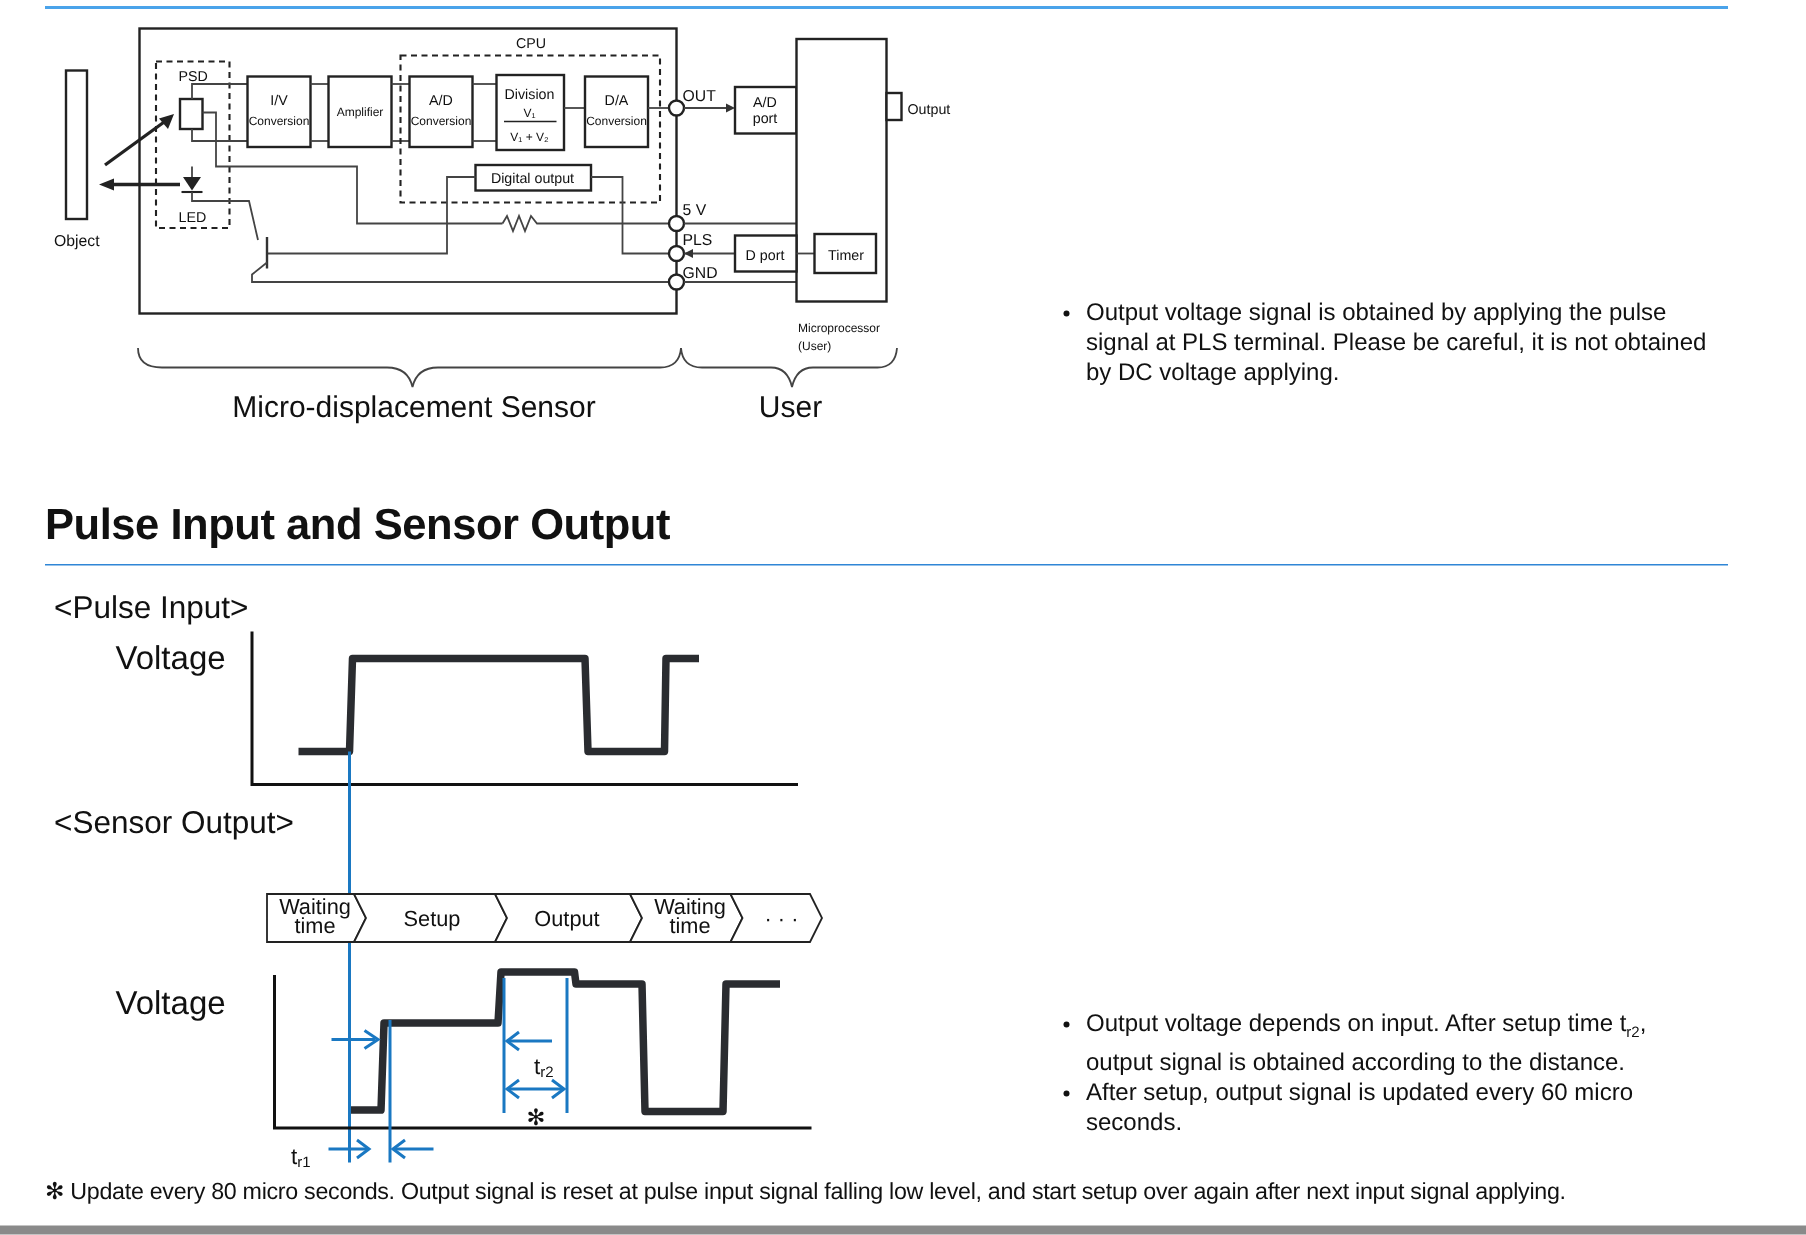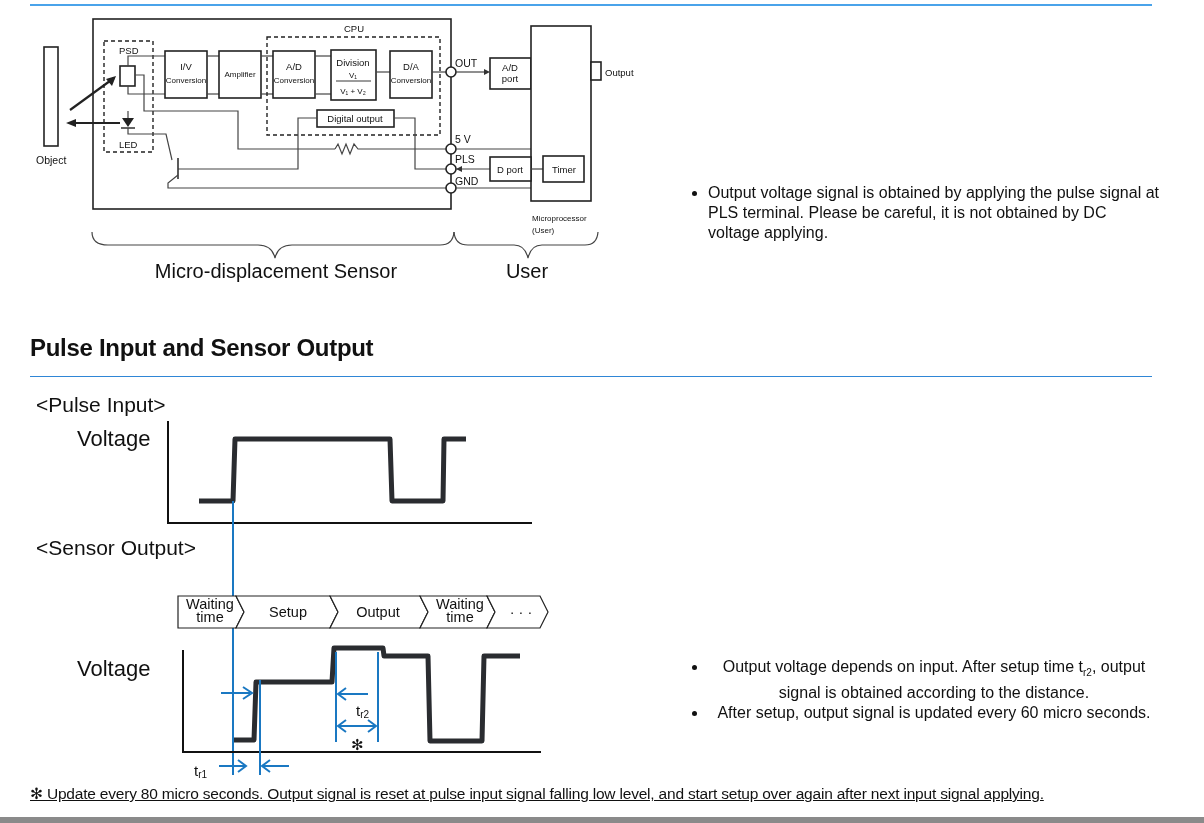--- a/index.html
+++ b/index.html
@@ -2,25 +2,25 @@
 <html><head>
 <meta charset="utf-8">
 <style>
   html, body { margin:0; padding:0; background:#ffffff; }
   body { width:1204px; height:823px; position:relative; overflow:hidden;
          font-family:"Liberation Sans", sans-serif; color:#111; }
   .abs { position:absolute; }
   .rule-top { left:30px; top:4px; width:1122px; height:2px; background:#4aa3ea; }
   .rule-mid { left:30px; top:376px; width:1122px; height:1px; background:#2f86d6; }
   .rule-bottom { left:0; top:817px; width:1204px; height:6px; background:#8a8a8a; }
-  .section-title { left:30px; top:334px; font-size:24px; font-weight:bold; letter-spacing:-0.3px; }
+  .section-title { left:30px; top:334px; font-size:29px; font-weight:bold; letter-spacing:-0.3px; }
   .note { font-size:16px; line-height:20px; }
-  .note ul { margin:0; padding:0 0 0 18px; }
+  .note ul { margin:16px; padding:0 0 0 18px; }
   .note li { margin:0; }
-  .footnote { left:30px; top:785px; font-size:15.5px; letter-spacing:-0.2px;text-decoration:underline; }
+  .footnote { left:30px; top:785px; font-size:15.5px; letter-spacing:-0.2px; }
   svg text { font-family:"Liberation Sans", sans-serif; fill:#111; }
   .small { font-size:9.5px; }
   .tiny { font-size:8px; }
   .lbl10 { font-size:10.5px; }
   .big { font-size:20px; }
   .wire { stroke:#444; stroke-width:1.2; fill:none; }
   .box { stroke:#222; stroke-width:1.6; fill:#fff; }
   .dash { stroke:#222; stroke-width:1.4; fill:none; stroke-dasharray:4 3; }
   .thick { stroke:#2a2c30; stroke-width:5; fill:none; stroke-linejoin:round; }
   .axis { stroke:#111; stroke-width:2; fill:none; }
@@ -194,21 +194,21 @@
   <line x1="378" y1="272" x2="378" y2="362" stroke="#1a78c2" stroke-width="2"></line>
   <polyline class="blue" points="338,314 368,314"></polyline>
   <polyline class="blue" points="346,308 338,314 346,320"></polyline>
   <text x="356" y="336" font-size="15"><tspan>t</tspan><tspan font-size="10" dy="2">r2</tspan></text>
   <polyline class="blue" points="338,346 376,346"></polyline>
   <polyline class="blue" points="346,340 338,346 346,352"></polyline>
   <polyline class="blue" points="368,340 376,346 368,352"></polyline>
   <text x="351" y="370" font-size="15">✻</text>
 </svg>
 
-<div class="abs note" style="left:690px;top:657px;width:470px;text-align:center;">
+<div class="abs note" style="left:690px;top:657px;width:470px;">
   <ul>
     <li><span>Output voltage depends on input. After setup time t</span><sub style="font-size:10px">r2</sub><span>, output signal is obtained according to the distance.</span></li>
     <li>After setup, output signal is updated every 60 micro seconds.</li>
   </ul>
 </div>
 
 <div class="abs footnote">✻ Update every 80 micro seconds. Output signal is reset at pulse input signal falling low level, and start setup over again after next input signal applying.</div>
 <div class="abs rule-bottom"></div>
 
 </body></html>

